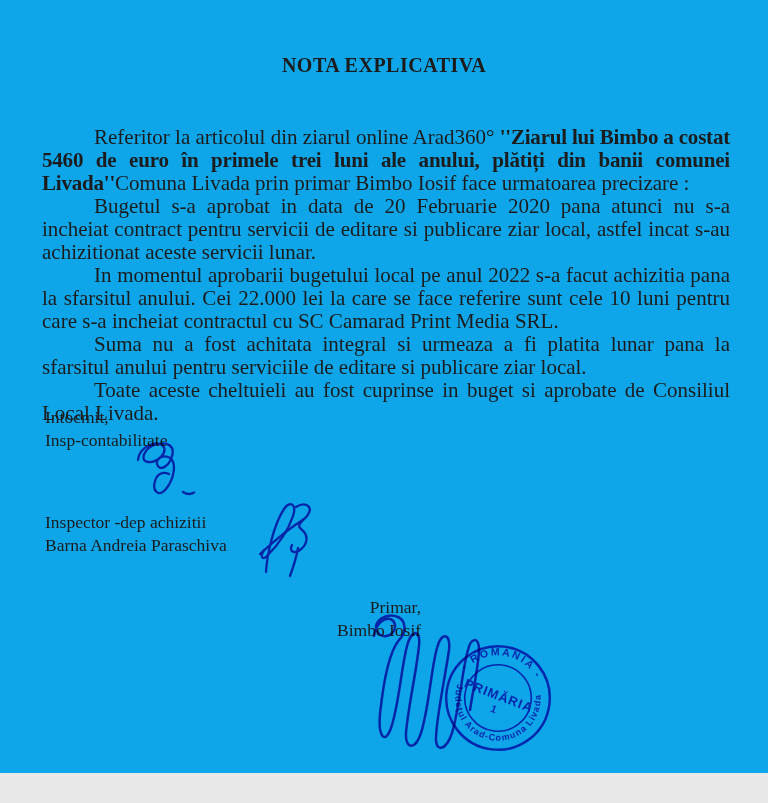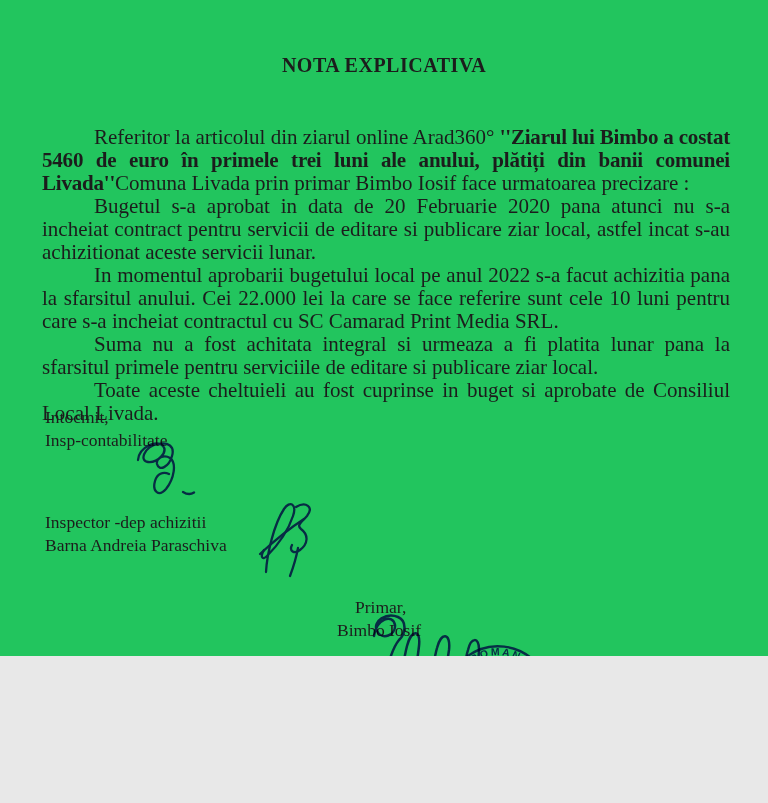--- a/index.html
+++ b/index.html
@@ -4,22 +4,22 @@
 <style>
   :root{
     --ink:#2e38b8;
     --stamp:#2b3cbd;
     --text:#1c1c1c;
   }
   *{margin:0;padding:0;box-sizing:border-box;}
   html,body{background:#e8e8e8;}
   .page{
     position:relative;
-    width:768px;height:656px;
-    background:#22c55e;
+    width:768px;height:773px;
+    background:#0ea5e9;
     overflow:hidden;
     font-family:"Liberation Serif","DejaVu Serif",serif;
     color:var(--text);
   }
   .title{
     position:absolute;
     top:54px;left:0;right:0;
     text-align:center;
     font-size:20px;
     font-weight:600;
@@ -37,21 +37,21 @@
     text-indent:52px;
     margin:0;
   }
   .body-text b{letter-spacing:-0.2px;}
   .sig-block{
     position:absolute;
     font-size:17.5px;
     line-height:22.5px;
     white-space:nowrap;
   }
-  .sig-block .indent1{padding-left:18px;}
+  .sig-block .indent1{padding-left:18px;text-align:right;}
   .ink{
     position:absolute;
     mix-blend-mode:multiply;
     pointer-events:none;
   }
   .ink path{
     fill:none;
     stroke:var(--ink);
     stroke-linecap:round;
     stroke-linejoin:round;
@@ -70,21 +70,21 @@
 <body>
 
 <div class="page">
 
   <h1 class="title">NOTA EXPLICATIVA</h1>
 
   <div class="body-text">
     <p><span>Referitor la articolul din ziarul online  Arad360° </span><b>''Ziarul lui Bimbo a costat 5460 de euro în primele trei luni ale anului, plătiți din banii comunei Livada''</b><span>Comuna Livada prin primar Bimbo Iosif face urmatoarea precizare :</span></p>
     <p>Bugetul s-a aprobat in data de 20 Februarie 2020 pana atunci nu s-a incheiat contract pentru servicii de editare si publicare ziar local, astfel incat s-au achizitionat aceste servicii lunar.</p>
     <p>In momentul aprobarii bugetului local pe anul 2022 s-a facut achizitia pana la sfarsitul anului. Cei 22.000 lei la care se face referire sunt cele 10 luni pentru care s-a incheiat contractul cu SC Camarad Print Media SRL.</p>
-    <p>Suma nu a fost achitata integral si urmeaza a fi platita lunar pana la sfarsitul primele pentru serviciile de editare si publicare ziar local.</p>
+    <p>Suma nu a fost achitata integral si urmeaza a fi platita lunar pana la sfarsitul anului pentru serviciile de editare si publicare ziar local.</p>
     <p>Toate aceste cheltuieli au fost cuprinse in buget si aprobate de Consiliul Local Livada.</p>
   </div>
 
   <div class="sig-block" style="left:45px;top:406px;">
     <div>Intocmit,</div>
     <div>Insp-contabilitate</div>
   </div>
 
   <svg class="ink" style="left:130px;top:430px;" width="78" height="74" viewBox="0 0 78 74">
     <path stroke-width="2.3" d="M 8,30 C 9,17 27,9 33,16 C 38,22 28,33 18,32 C 9,31 14,17 28,14 C 38,12 45,16 42,26 C 39,37 29,42 27,34 C 26,28 34,24 40,28 C 47,33 44,49 36,59 C 29,67 22,62 25,51 C 27,44 33,41 39,44"></path>

